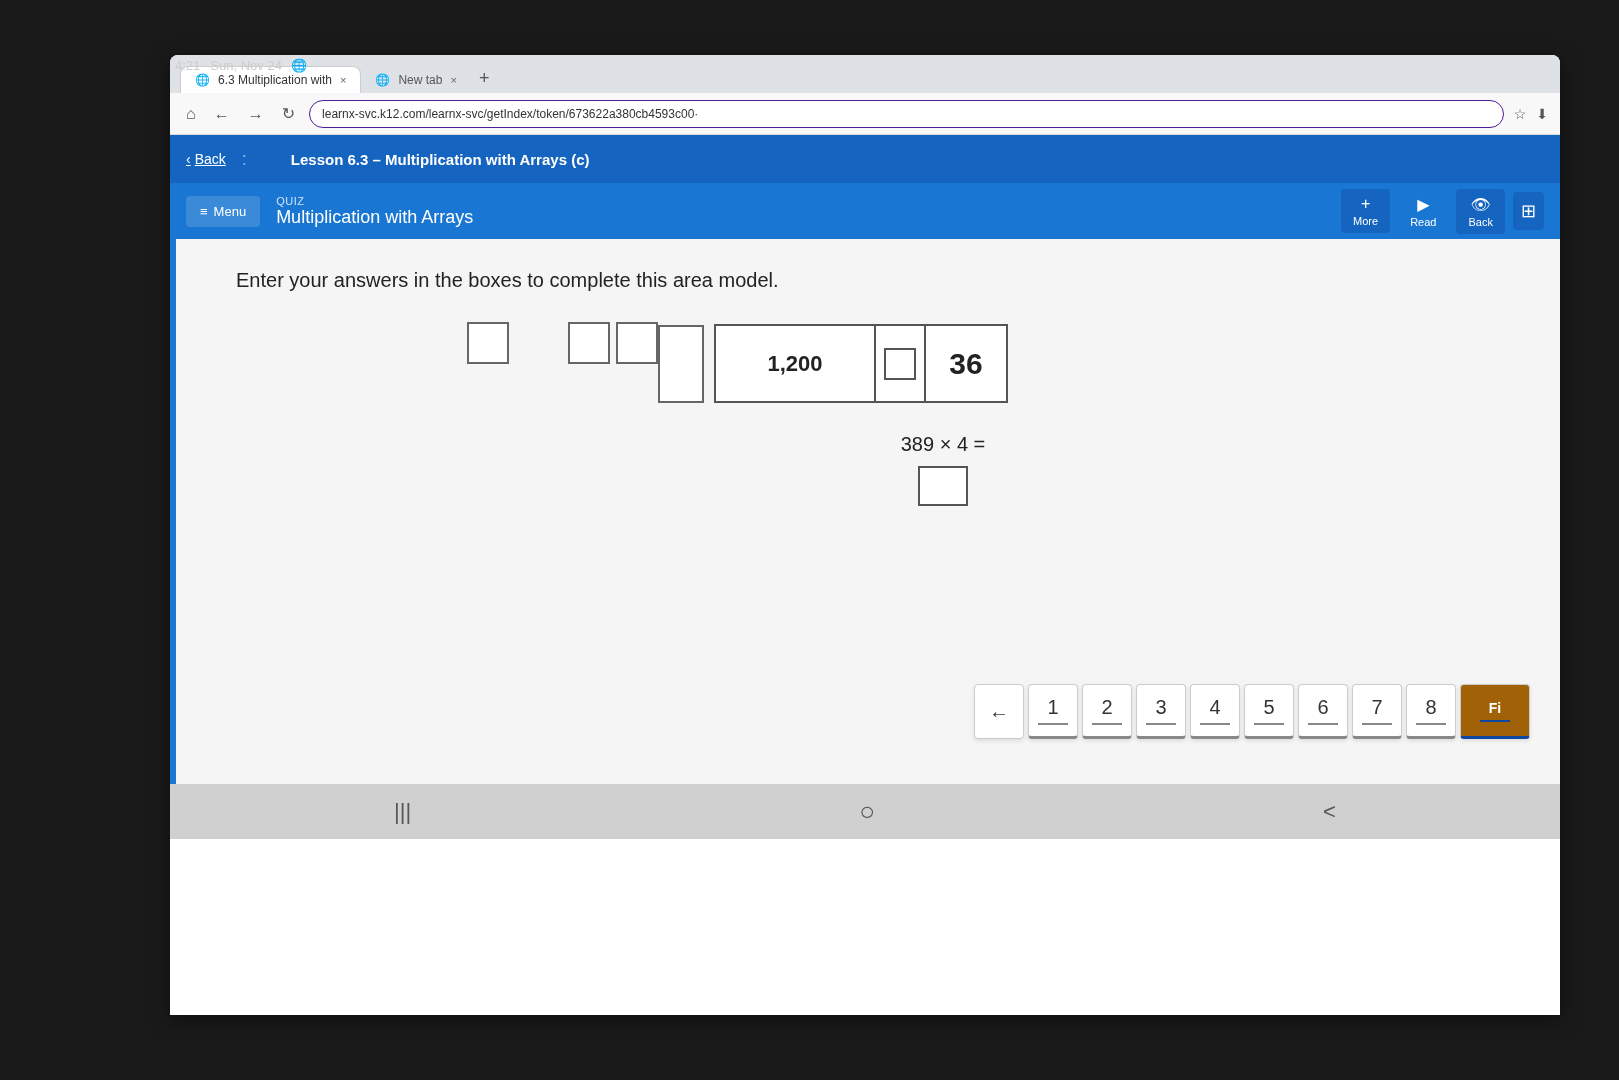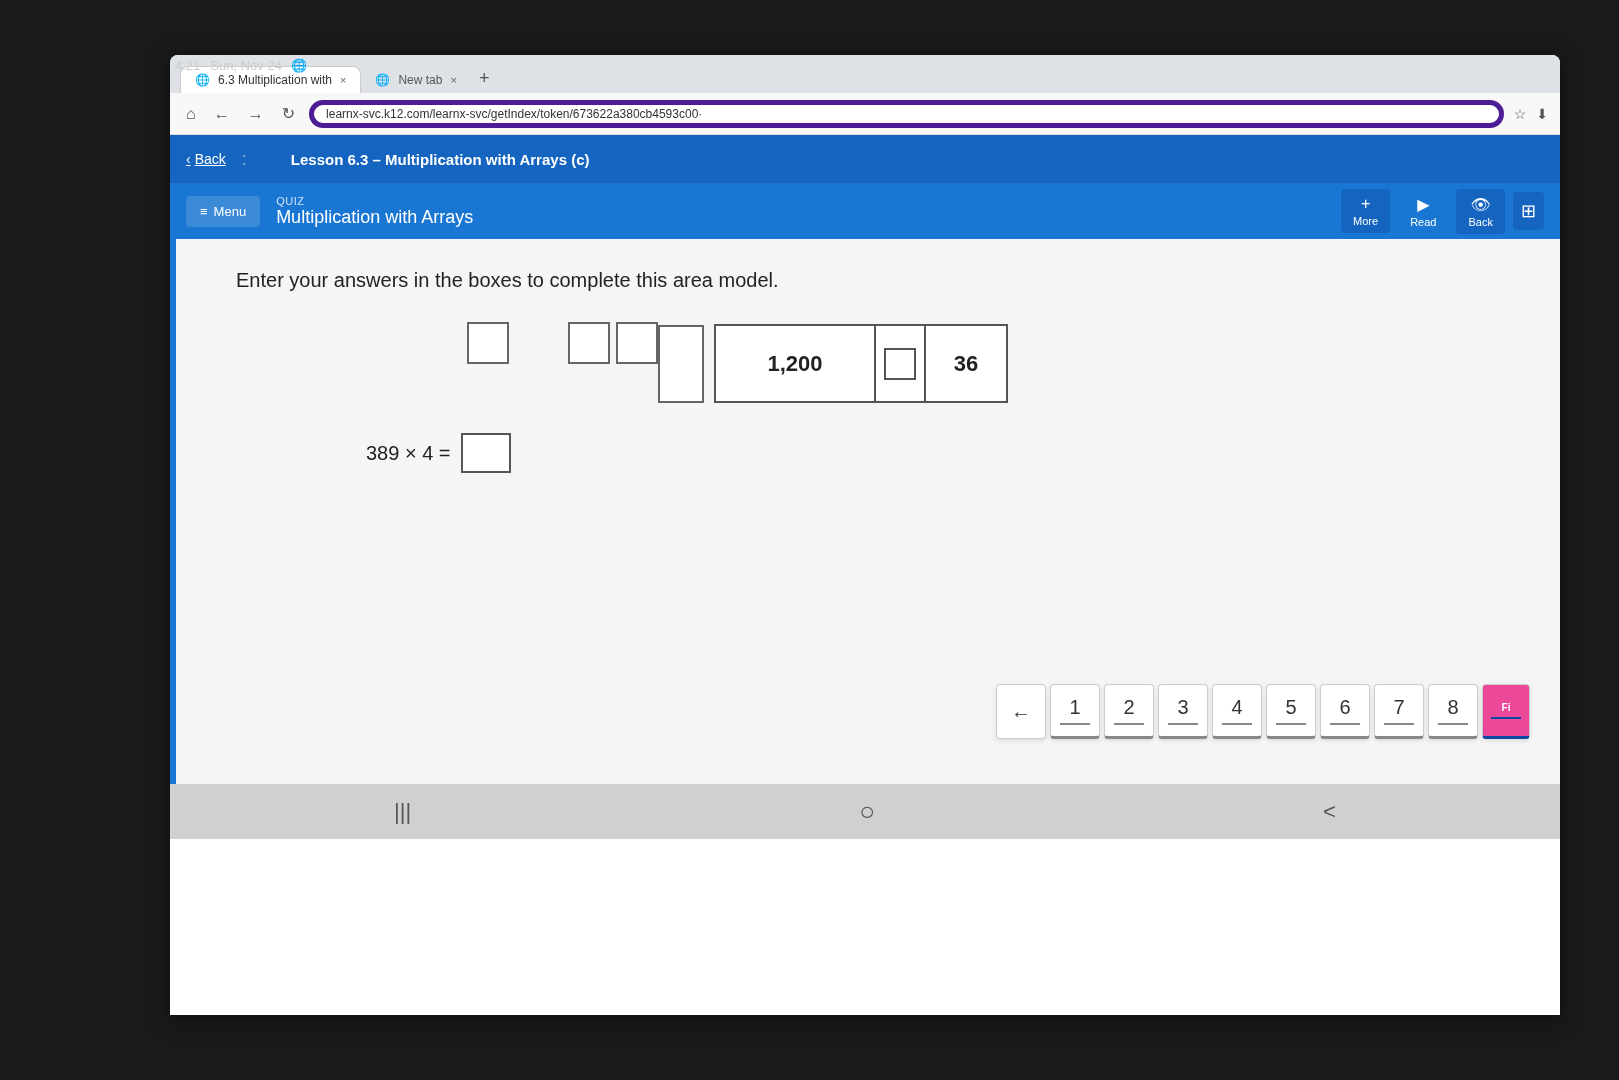--- a/index.html
+++ b/index.html
@@ -83,21 +83,21 @@
       border: none;
       font-size: 16px;
       color: #555;
       cursor: pointer;
       padding: 4px;
     }
 
     .address-input {
       flex: 1;
       height: 28px;
-      border: 5px solid #4c1d95;
+      border: 1px solid #4c1d95;
       border-radius: 14px;
       padding: 0 12px;
       font-size: 12px;
       color: #333;
       background: #fff;
     }
 
     .addr-icon {
       font-size: 14px;
       color: #555;
@@ -290,21 +290,21 @@
       justify-content: center;
       background: #fff;
     }
 
     .cell-medium {
       width: 80px;
       height: 75px;
       display: flex;
       align-items: center;
       justify-content: center;
-      font-size: 22px;
+      font-size: 30px;
       font-weight: bold;
       color: #222;
       background: #fff;
     }
 
     .inner-box {
       width: 32px;
       height: 32px;
       border: 2px solid #555;
       background: #fff;
@@ -369,25 +369,25 @@
       align-items: center;
       justify-content: center;
       font-size: 20px;
       cursor: pointer;
       color: #333;
       box-shadow: 0 2px 4px rgba(0,0,0,0.1);
       border-bottom: 3px solid #888;
     }
 
     .num-btn.finish {
-      background: #ec4899;
-      color: #fff;
-      width: 48px;
+      background: #a16207;
+      color: #fff;
+      width: 70px;
       border-bottom: 3px solid #0d47a1;
-      font-size: 10px;
+      font-size: 14px;
       font-weight: bold;
     }
   </style>
 </head>
 <body>
 
 <div style="position:absolute;top:58px;left:175px;color:#ccc;font-size:13px;display:flex;gap:10px;z-index:10;">
   <span>4:21</span>
   <span>Sun, Nov 24</span>
   <span>🌐</span>
@@ -477,21 +477,21 @@
         <div style="display:flex;border:2px solid #555;">
           <div class="cell-large">1,200</div>
           <div class="cell-small" style="border-right:2px solid #555;">
             <div class="inner-box"></div>
           </div>
           <div class="cell-medium">36</div>
         </div>
       </div>
     </div>
 
-    <div class="equation-row" style="margin-left:76px;margin-top:20px;">
+    <div class="equation-row" style="margin-left:76px;margin-top:20px;flex-direction:column;">
       <span class="equation-text">389 × 4 =</span>
       <div class="equation-input" style="display:inline-block;"></div>
     </div>
 
     <div class="number-pad" style="position:absolute;bottom:100px;right:30px;display:flex;align-items:center;gap:4px;">
       <div class="num-back-btn">←</div>
       <div class="num-btn">
         <span>1</span>
         <div style="width:30px;height:2px;background:#888;margin-top:4px;"></div>
       </div>

